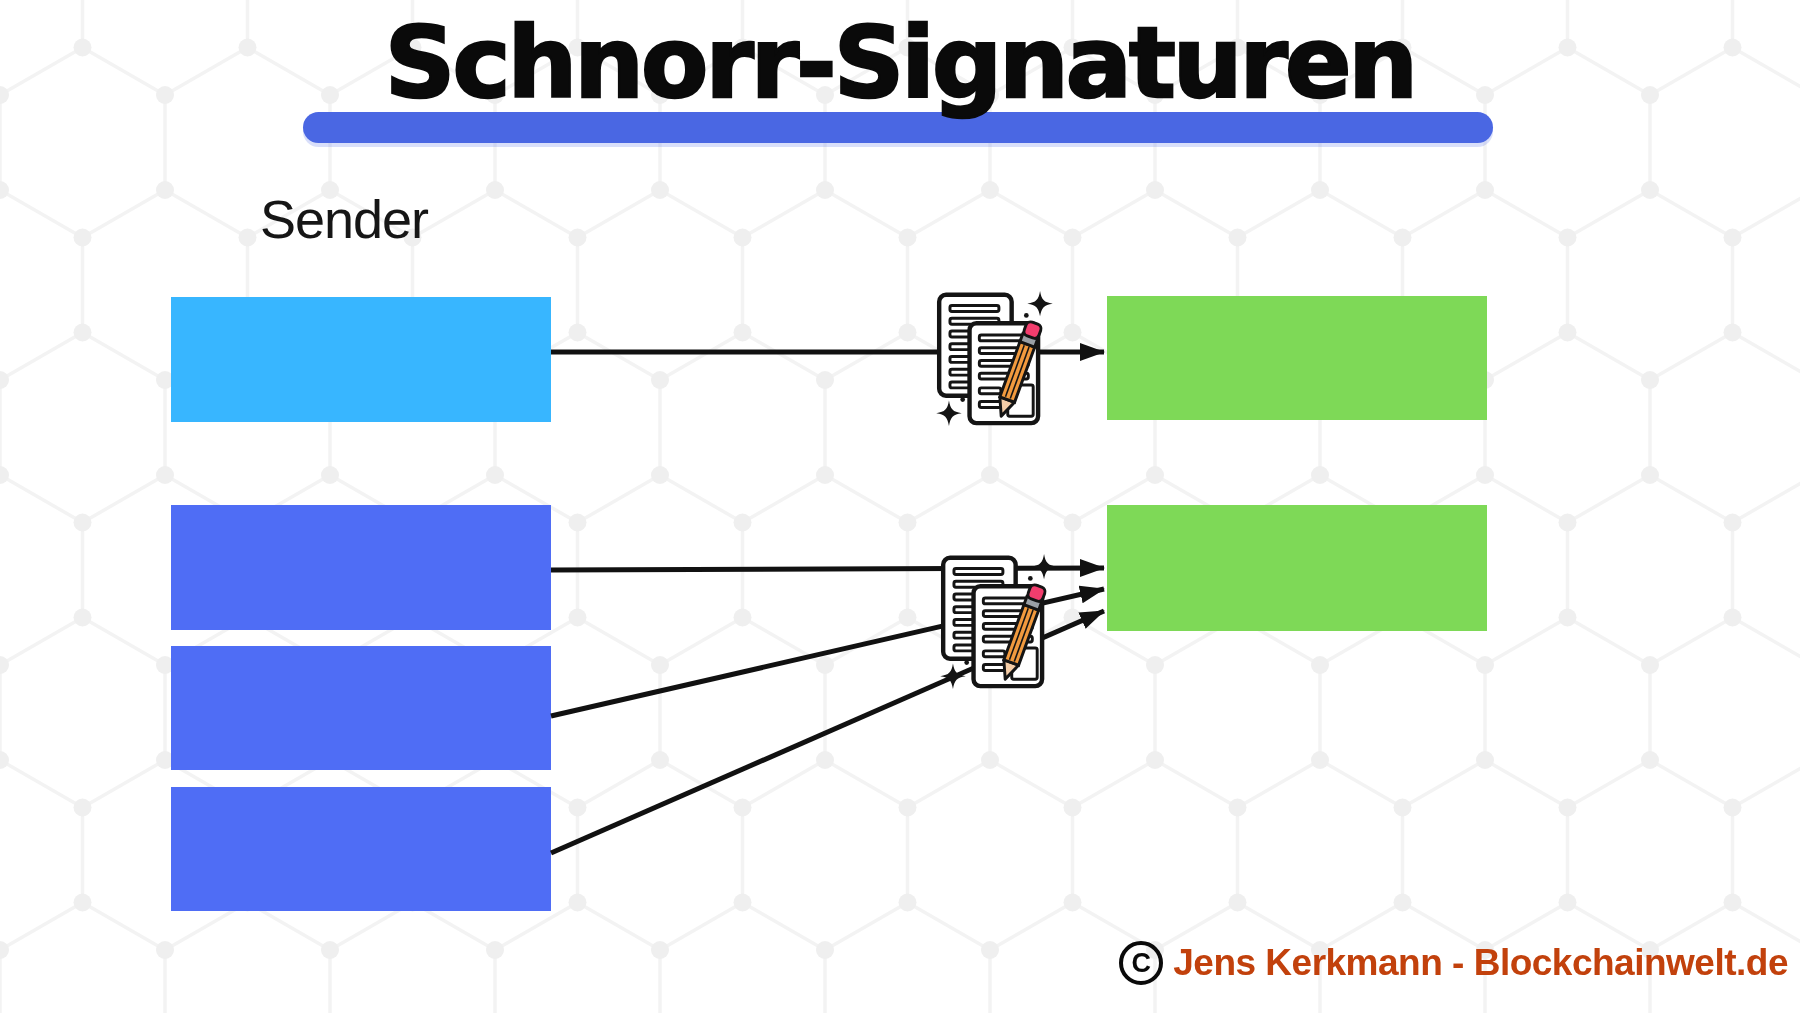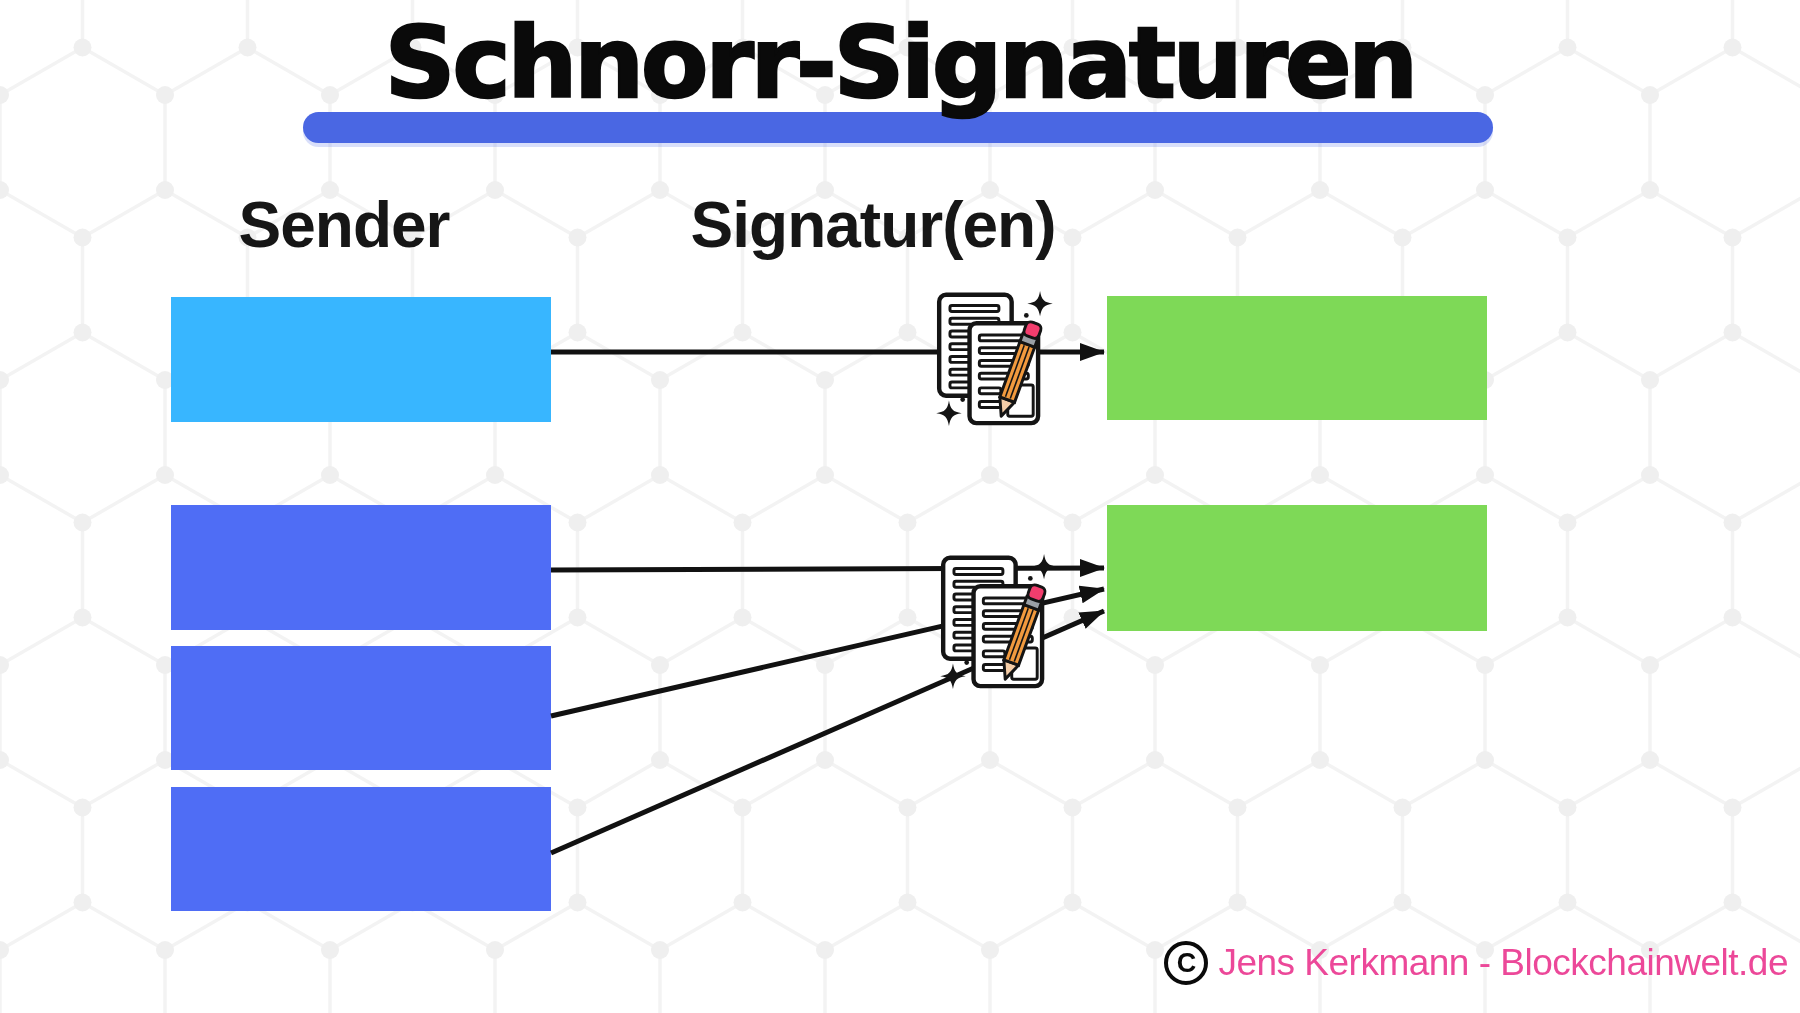--- a/index.html
+++ b/index.html
@@ -15,21 +15,21 @@
   .title-underline{position:absolute;left:303px;top:112px;width:1190px;height:31px;
       border-radius:16px;background:var(--color-underline,#4A67E3);z-index:1;
       box-shadow:0 4px 0 rgba(80,110,230,.22);}
   .page-title{position:absolute;left:0;right:0;top:12px;text-align:center;z-index:2;
       font-family:"DejaVu Sans","Liberation Sans",sans-serif;font-weight:700;
       font-size:98px;line-height:1.05;letter-spacing:-3px;color:#0a0a0a;
       -webkit-text-stroke:2.5px #0a0a0a;}
 
   
   .col-header{position:absolute;top:188px;transform:translateX(-50%);z-index:2;
-      font-size:64px;font-weight:700;letter-spacing:-1px;color:#161616;white-space:nowrap;}
+      font-size:54px;font-weight:400;letter-spacing:-1px;color:#161616;white-space:nowrap;}
   .col-sender{left:344px;}
   .col-signaturen{left:873px;}
   .col-empfaenger{left:1303px;}
 
   
   .box{position:absolute;width:380px;z-index:2;}
   .sender-single{left:171px;top:297px;height:125px;background:var(--color-sender-single,#38B6FF);}
   .sender-a{left:171px;top:505px;height:125px;background:var(--color-sender-multi,#4F6DF5);}
   .sender-b{left:171px;top:646px;height:124px;background:var(--color-sender-multi,#4F6DF5);}
   .sender-c{left:171px;top:787px;height:124px;background:var(--color-sender-multi,#4F6DF5);}
@@ -39,21 +39,21 @@
   .arrows-layer{position:absolute;inset:0;z-index:3;}
   .icon-layer{position:absolute;z-index:4;}
   #sig-icon-1{left:936px;top:286px;}
   #sig-icon-2{left:940px;top:549px;}
 
   
   .footer{position:absolute;right:12px;bottom:28px;z-index:5;display:flex;align-items:center;gap:10px;}
   .copyright-circle{width:44px;height:44px;border:4px solid #0a0a0a;border-radius:50%;
       display:flex;align-items:center;justify-content:center;
       font-weight:700;font-size:27px;line-height:1;color:#0a0a0a;box-sizing:border-box;}
-  .copyright-credit{font-weight:400;font-size:37px;letter-spacing:-0.5px;color:#ec4899;white-space:nowrap;}
+  .copyright-credit{font-weight:700;font-size:37px;letter-spacing:-0.5px;color:#c2410c;white-space:nowrap;}
 </style>
 </head>
 <body>
 
 <div class="stage">
 
   <svg class="bg-pattern" width="1800" height="1013" xmlns="http://www.w3.org/2000/svg">
     <defs>
       <pattern id="hexnet" width="165" height="285" patternUnits="userSpaceOnUse">
         <path d="M82.5 47.5 L165 95 L165 190 L82.5 237.5 L0 190 L0 95 Z M82.5 0 L82.5 47.5 M82.5 237.5 L82.5 285" fill="none" stroke="#f1f1f1" stroke-width="3.5"></path>
@@ -67,21 +67,20 @@
         </g>
       </pattern>
     </defs>
     <rect width="1800" height="1013" fill="url(#hexnet)" opacity="0.85"></rect>
   </svg>
 
   <div class="title-underline"></div>
   <div class="page-title">Schnorr-Signaturen</div>
 
   <div class="col-header col-sender">Sender</div>
-  <div class="col-header col-signaturen">Signatur(en)</div>
 
   <div class="box sender-single"></div>
   <div class="box sender-a"></div>
   <div class="box sender-b"></div>
   <div class="box sender-c"></div>
 
   <div class="box receiver-1"></div>
   <div class="box receiver-2"></div>
 
   <svg class="arrows-layer" width="1800" height="1013" xmlns="http://www.w3.org/2000/svg">

